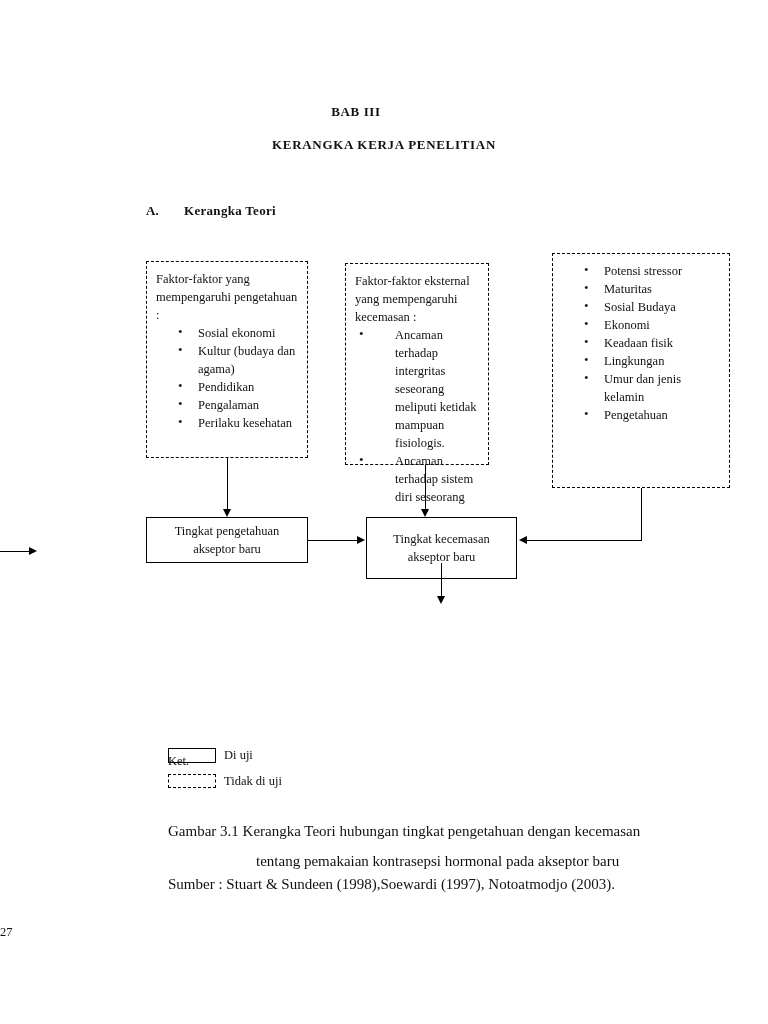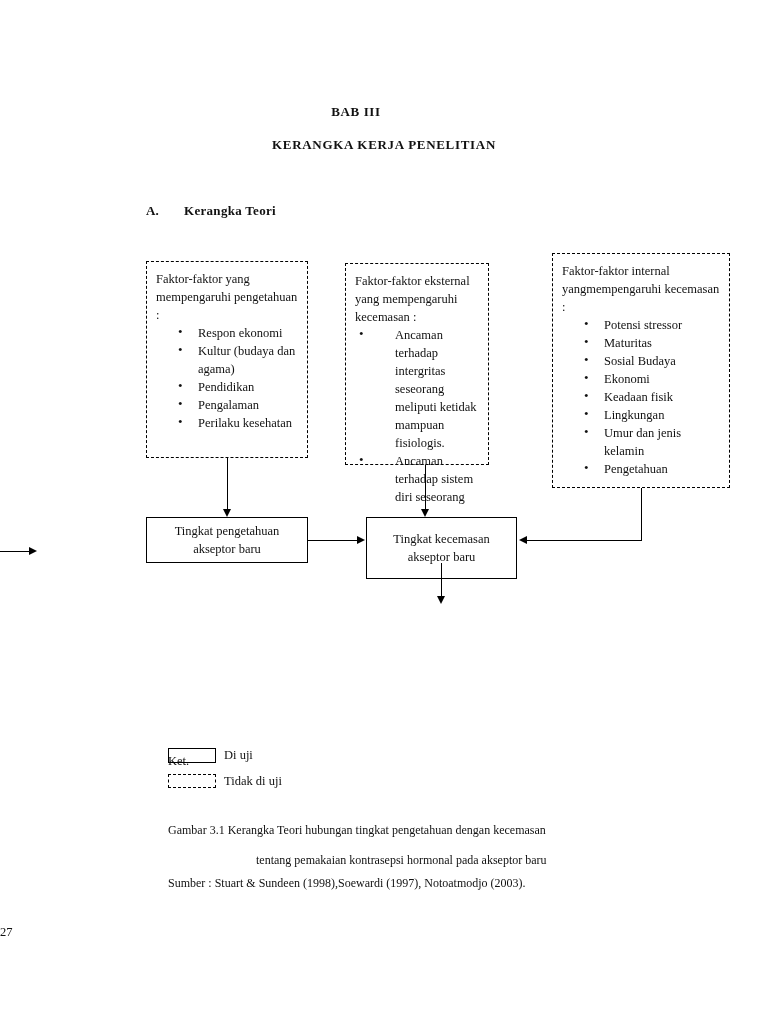--- a/index.html
+++ b/index.html
@@ -160,21 +160,21 @@
     width: 48px; height: 14px;
     border: 1.3px dashed #000000;
     box-sizing: border-box;
   }
   .legend-text-1 { position: absolute; left: 224px; top: 748px; }
   .legend-text-2 { position: absolute; left: 224px; top: 774px; }
 
   
   .cap-line {
     position: absolute;
-    font-size: 12px;
+    font-size: 15px;
     white-space: nowrap;
   }
   .cap1 { left: 168px; top: 823px; }
   .cap2 { left: 256px; top: 853px; }
   .cap3 { left: 168px; top: 876px; }
 
   .page-number {
     position: absolute;
     left: 0; top: 925px;
     width: 768px;
@@ -189,42 +189,41 @@
 
   <div class="doc-title">BAB III</div>
   <div class="doc-subtitle">KERANGKA KERJA PENELITIAN</div>
   <div class="section-letter">A.</div>
   <div class="section-title">Kerangka Teori</div>
 
   <div class="dbox" style="left:146px; top:261px; width:162px; height:197px;">
     <div class="box-inner">
       <div class="box-head">Faktor-faktor yang mempengaruhi pengetahuan :</div>
       <ul class="blist">
-        <li>Respon ekonomi</li>
+        <li>Sosial ekonomi</li>
         <li>Kultur (budaya dan agama)</li>
         <li>Pendidikan</li>
         <li>Pengalaman</li>
         <li>Perilaku kesehatan</li>
       </ul>
     </div>
   </div>
 
   <div class="dbox" style="left:345px; top:263px; width:144px; height:202px;">
     <div class="box-inner">
       <div class="box-head">Faktor-faktor eksternal yang mempengaruhi kecemasan :</div>
       <ul class="blist tight">
         <li>Ancaman terhadap intergritas seseorang meliputi ketidak mampuan fisiologis.</li>
         <li>Ancaman terhadap sistem diri seseorang</li>
       </ul>
     </div>
   </div>
 
   <div class="dbox" style="left:552px; top:253px; width:178px; height:235px;">
     <div class="box-inner">
-      <div class="box-head">Faktor-faktor internal yangmempengaruhi kecemasan :</div>
       <ul class="blist">
         <li>Potensi stressor</li>
         <li>Maturitas</li>
         <li>Sosial  Budaya</li>
         <li>Ekonomi</li>
         <li>Keadaan fisik</li>
         <li>Lingkungan</li>
         <li>Umur dan jenis kelamin</li>
         <li>Pengetahuan</li>
       </ul>

